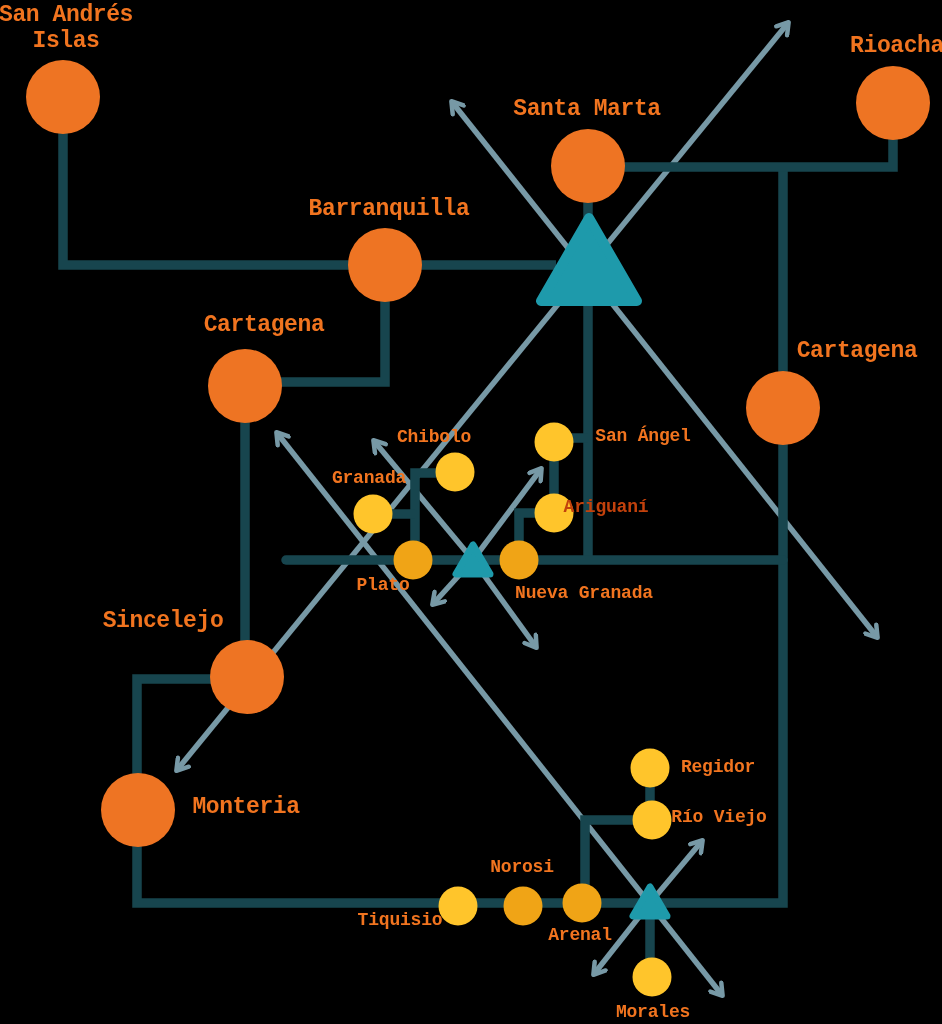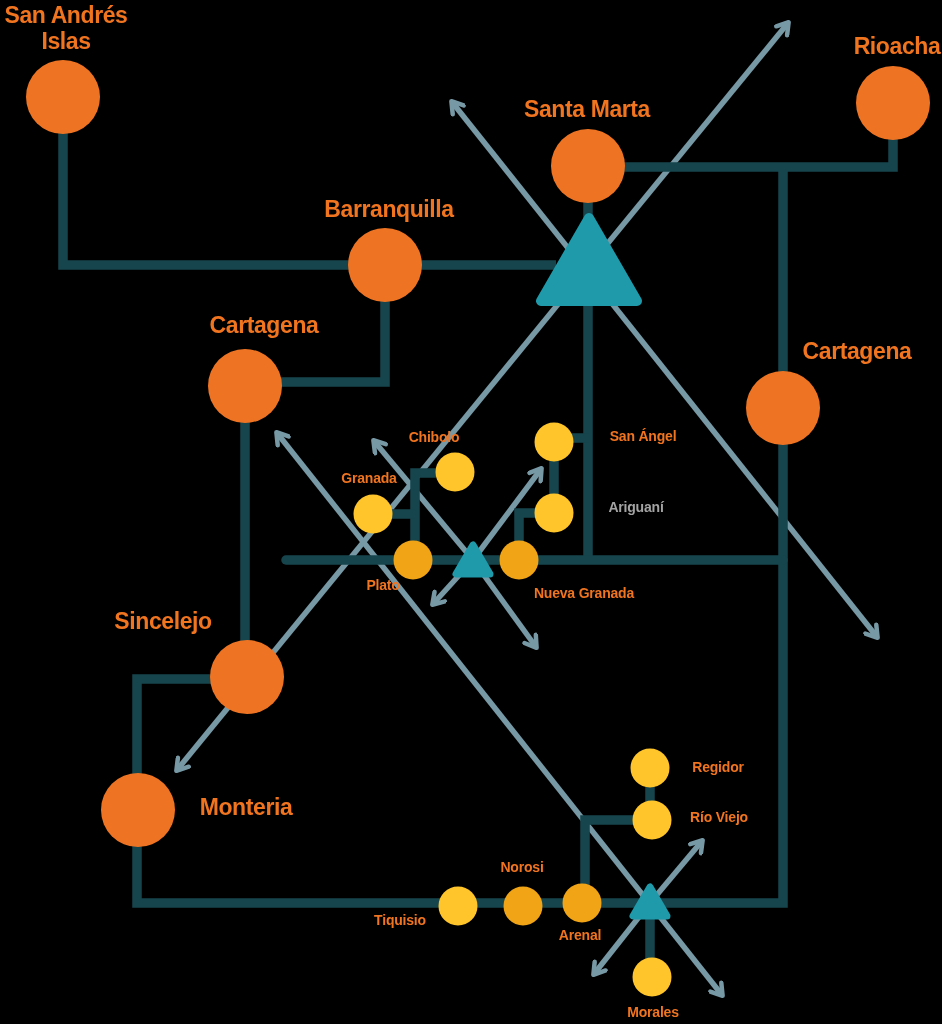--- a/index.html
+++ b/index.html
@@ -8,41 +8,42 @@
     width: 942px;
     height: 1024px;
     background: #000000;
     overflow: hidden;
     font-family: "Liberation Sans", sans-serif;
   }
   #stage {
     position: relative;
     width: 942px;
     height: 743px;
+    font-family: Liberation Mono, monospace;
   }
   #map-svg {
     position: absolute;
     left: 0;
     top: 0;
   }
   .label {
     position: absolute;
     transform: translateX(-50%);
     font-weight: 700;
     text-align: center;
     white-space: pre-line;
     pointer-events: none;
   }
   .label.major {
     font-size: 23px;
     line-height: 26px;
     letter-spacing: -0.4px;
   }
   .label.minor {
-    font-size: 14px;
+    font-size: 18px;
     line-height: 21px;
     letter-spacing: -0.2px;
   }
 </style>
 </head>
 <body>
 
 <div id="stage">
     <svg id="map-svg" width="942" height="1024" viewBox="0 0 942 1024">
       <defs>
@@ -104,21 +105,21 @@
     <div class="label major" style="left: 897px; top: 33px; color: rgb(241, 116, 31);">Rioacha</div>
     <div class="label major" style="left: 587px; top: 96px; color: rgb(241, 116, 31);">Santa Marta</div>
     <div class="label major" style="left: 389px; top: 196px; color: rgb(241, 116, 31);">Barranquilla</div>
     <div class="label major" style="left: 264px; top: 312px; color: rgb(241, 116, 31);">Cartagena</div>
     <div class="label major" style="left: 857px; top: 338px; color: rgb(241, 116, 31);">Cartagena</div>
     <div class="label major" style="left: 163px; top: 608px; color: rgb(241, 116, 31);">Sincelejo</div>
     <div class="label major" style="left: 246px; top: 794px; color: rgb(241, 116, 31);">Monteria</div>
     <div class="label minor" style="left: 434px; top: 427px; color: rgb(241, 116, 31);">Chibolo</div>
     <div class="label minor" style="left: 369px; top: 468px; color: rgb(241, 116, 31);">Granada</div>
     <div class="label minor" style="left: 643px; top: 426px; color: rgb(241, 116, 31);">San Ángel</div>
-    <div class="label minor" style="left: 636px; top: 497px; color: #a3a3a3;">Ariguaní</div>
+    <div class="label minor" style="left: 606px; top: 497px; color: #c2410c;">Ariguaní</div>
     <div class="label minor" style="left: 383px; top: 575px; color: rgb(241, 116, 31);">Plato</div>
     <div class="label minor" style="left: 584px; top: 583px; color: rgb(241, 116, 31);">Nueva Granada</div>
     <div class="label minor" style="left: 718px; top: 757px; color: rgb(241, 116, 31);">Regidor</div>
     <div class="label minor" style="left: 719px; top: 807px; color: rgb(241, 116, 31);">Río Viejo</div>
     <div class="label minor" style="left: 400px; top: 870px; color: rgb(241, 116, 31); margin-top: 40px;">Tiquisio</div>
     <div class="label minor" style="left: 522px; top: 857px; color: rgb(241, 116, 31);">Norosi</div>
     <div class="label minor" style="left: 580px; top: 925px; color: rgb(241, 116, 31);">Arenal</div>
     <div class="label minor" style="left: 653px; top: 1002px; color: rgb(241, 116, 31);">Morales</div>
   </div>
 

